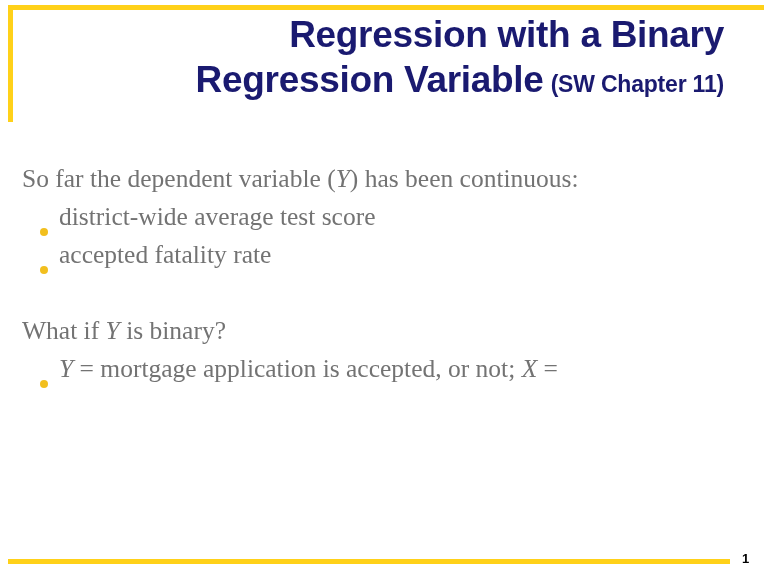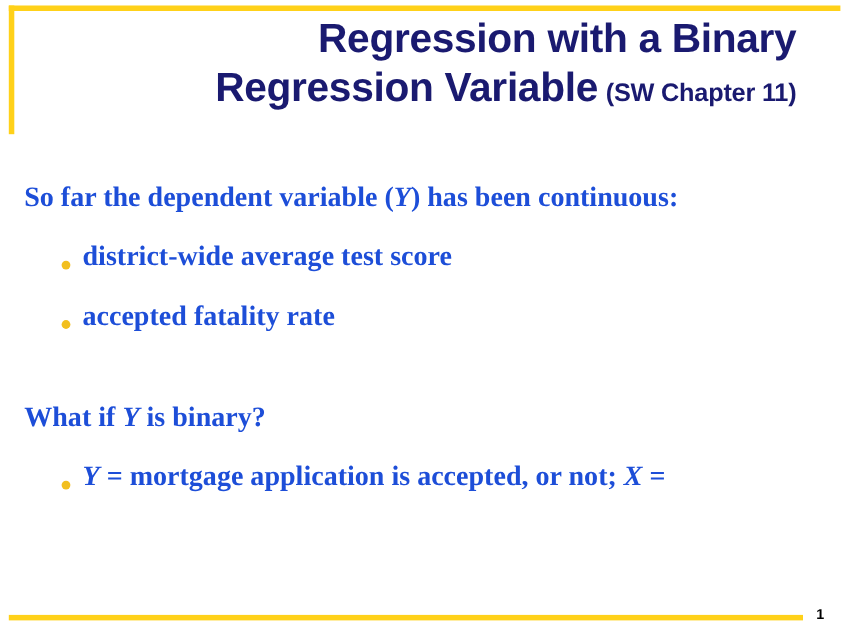--- a/index.html
+++ b/index.html
@@ -69,38 +69,37 @@
     vertical-align: baseline;
     margin-top: 14px;
   }
 
   
   .body-block {
     position: absolute;
     left: 22px;
     top: 160px;
     width: 700px;
-    color: #1d4ed8;
-    font-weight: bold;
+    color: #737373;
   }
   .para {
     font-size: 25.5px;
     line-height: 38px;
     margin: 0;
     padding: 0;
     white-space: nowrap;
   }
   .spacer {
     height: 38px;
   }
   .bullet-row {
     display: flex;
-    align-items: center;
+    align-items: flex-end;
     padding-left: 18px;
-    margin: 16px;
+    margin: 0;
   }
   .bullet-dot {
     flex: 0 0 auto;
     width: 8px;
     height: 8px;
     border-radius: 50%;
     background: #f2bf1e;
     margin-top: 16px;
     margin-right: 11px;
   }

